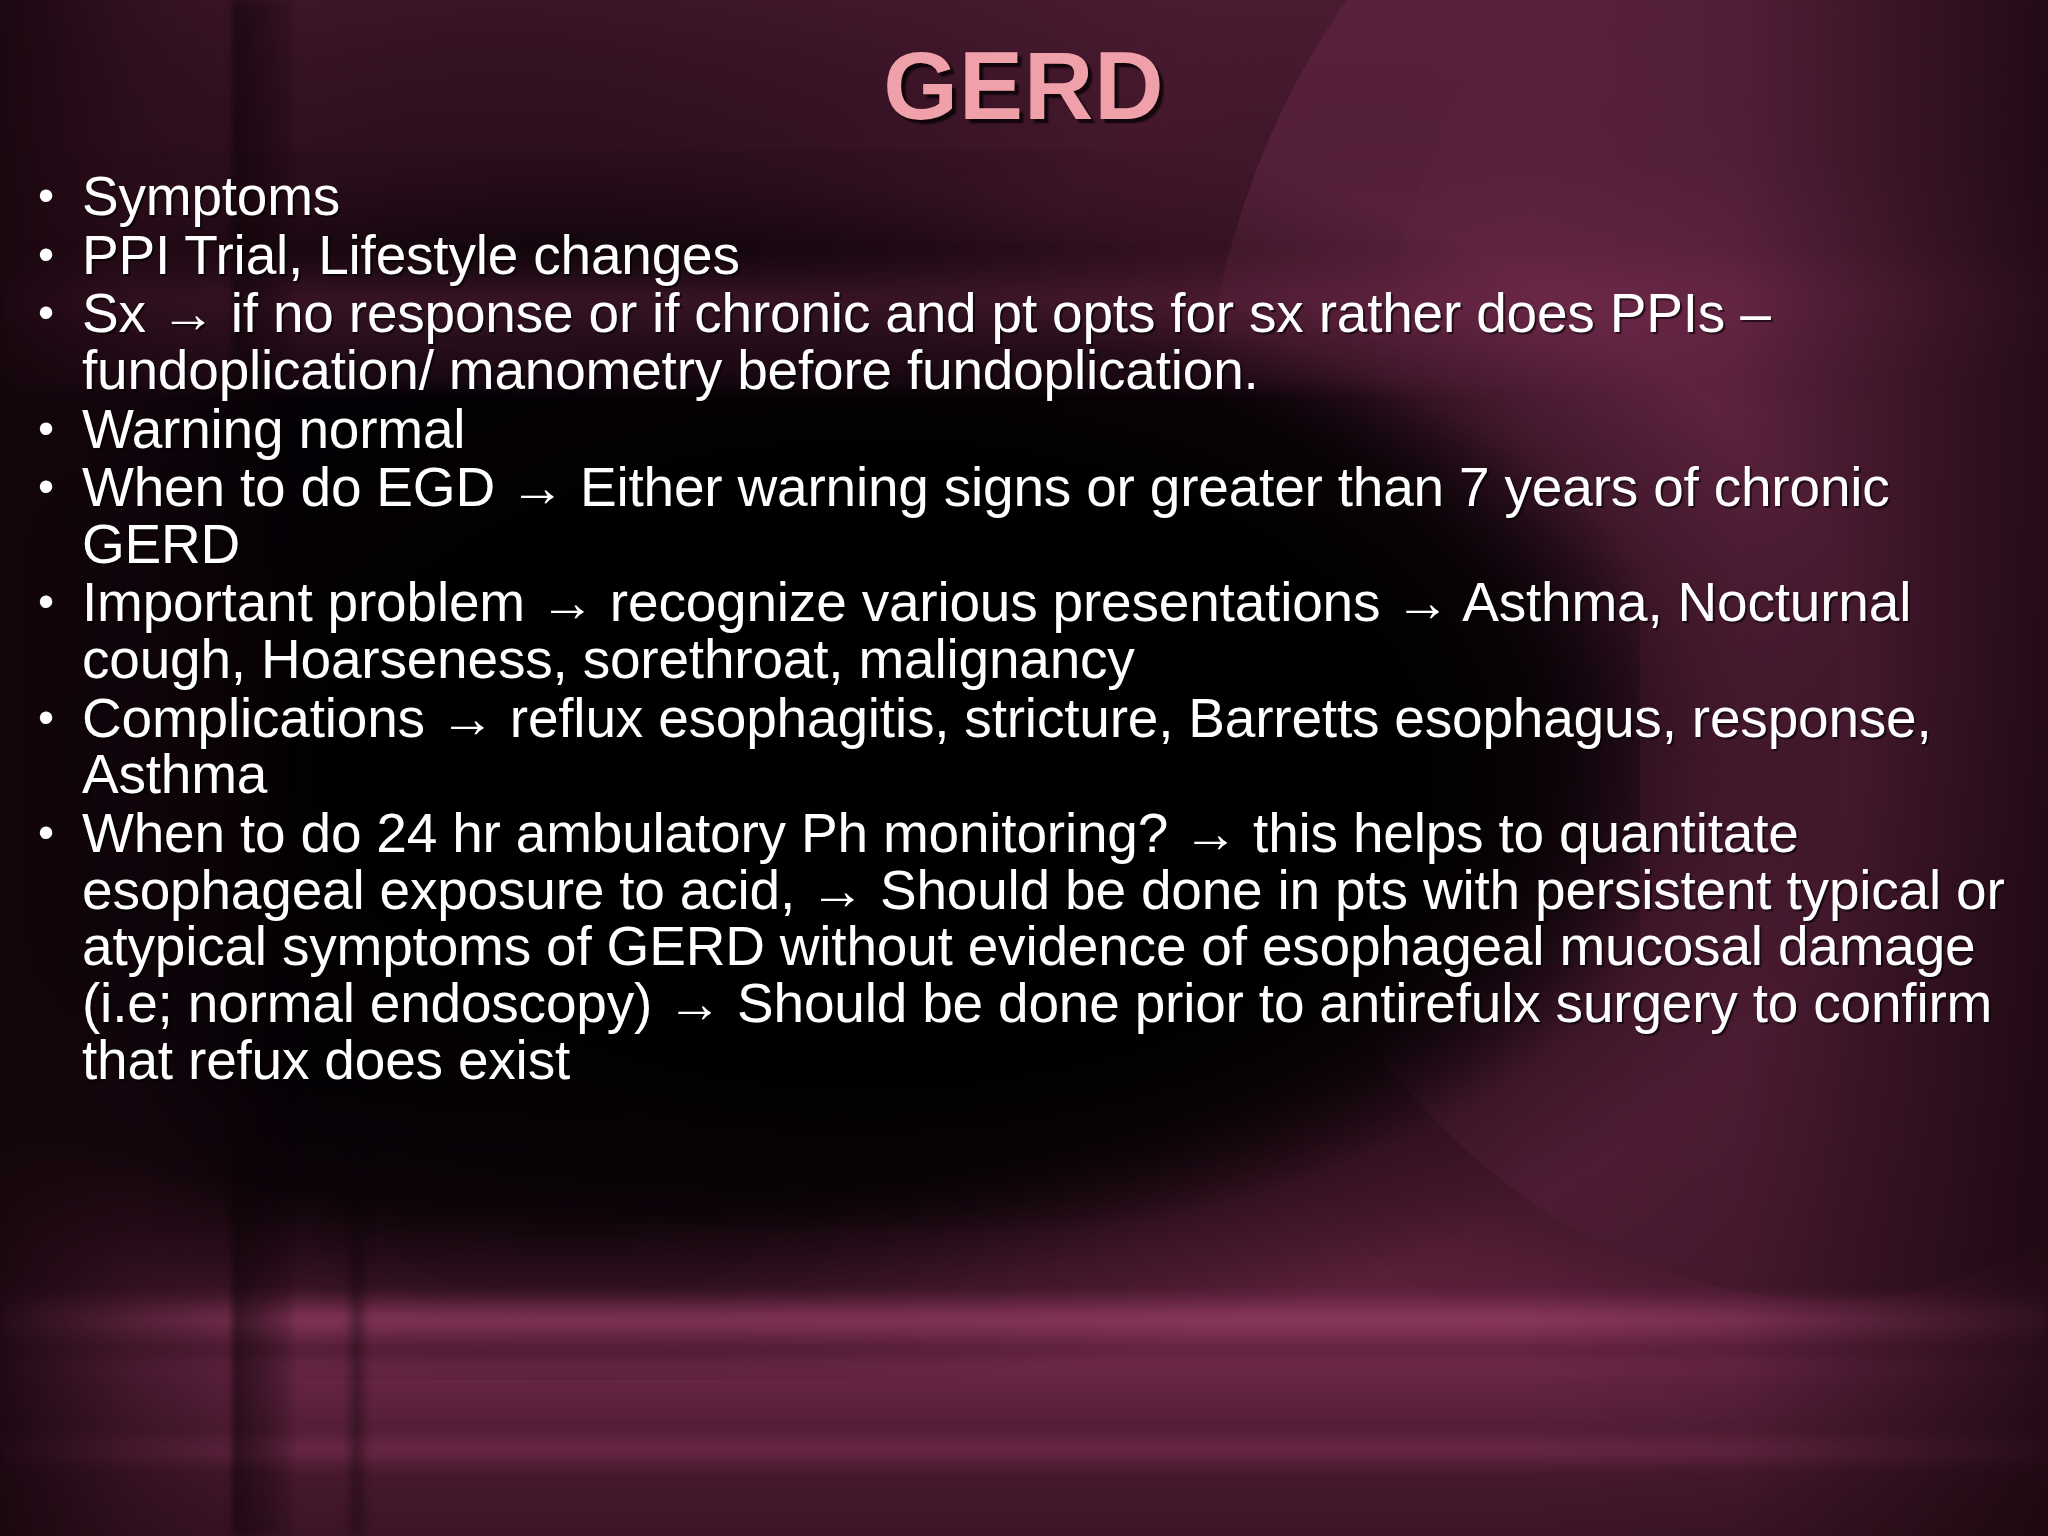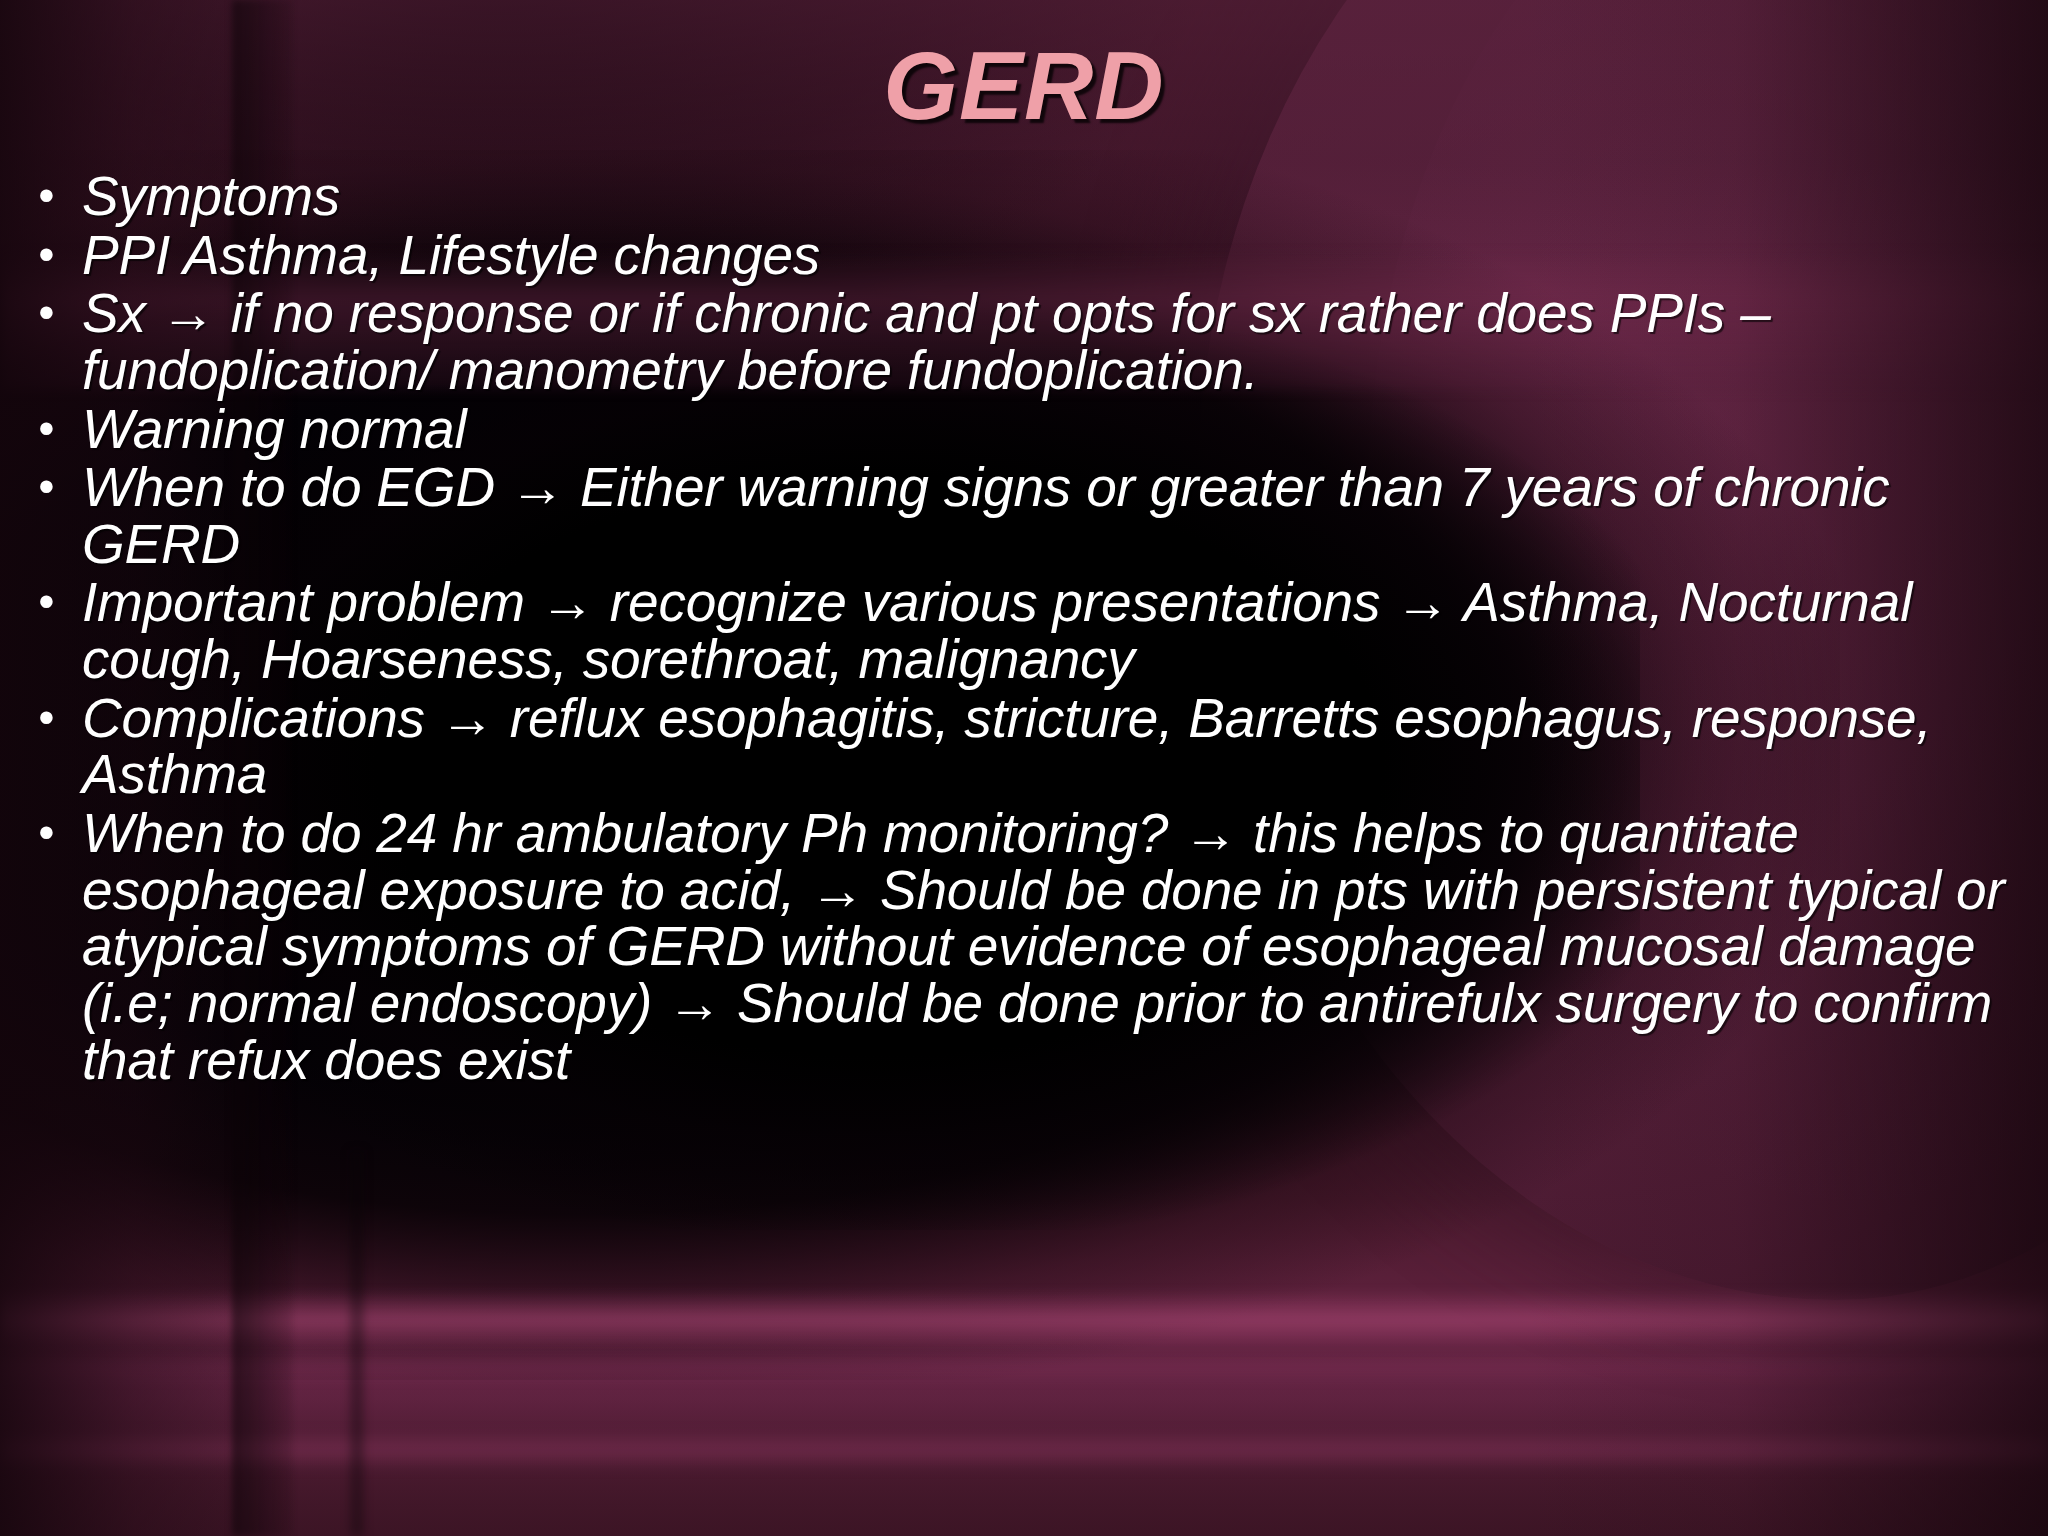--- a/index.html
+++ b/index.html
@@ -8,21 +8,20 @@
     padding: 0;
     background: #000;
   }
   #slide {
     position: relative;
     width: 2048px;
     height: 1536px;
     overflow: hidden;
     background: #3a1220;
     font-family: "Liberation Sans", sans-serif;
-    font-style: italic;
   }
 
   
   .bg-base {
     position: absolute; inset: 0;
     background:
       linear-gradient(180deg,
         #3e1526 0%,
         #4a1930 18%,
         #5d2340 34%,
@@ -191,21 +190,21 @@
 
     <div class="bullets">
 
       <div class="bullet-row">
         <span class="bullet-mark">•</span>
         <span class="bullet-text">Symptoms</span>
       </div>
 
       <div class="bullet-row">
         <span class="bullet-mark">•</span>
-        <span class="bullet-text">PPI Asthma, Lifestyle changes</span>
+        <span class="bullet-text">PPI Trial, Lifestyle changes</span>
       </div>
 
       <div class="bullet-row">
         <span class="bullet-mark">•</span>
         <span class="bullet-text">Sx → if no response or if chronic and pt opts for sx rather does PPIs – fundoplication/ manometry before fundoplication.</span>
       </div>
 
       <div class="bullet-row">
         <span class="bullet-mark">•</span>
         <span class="bullet-text">Warning normal</span>

